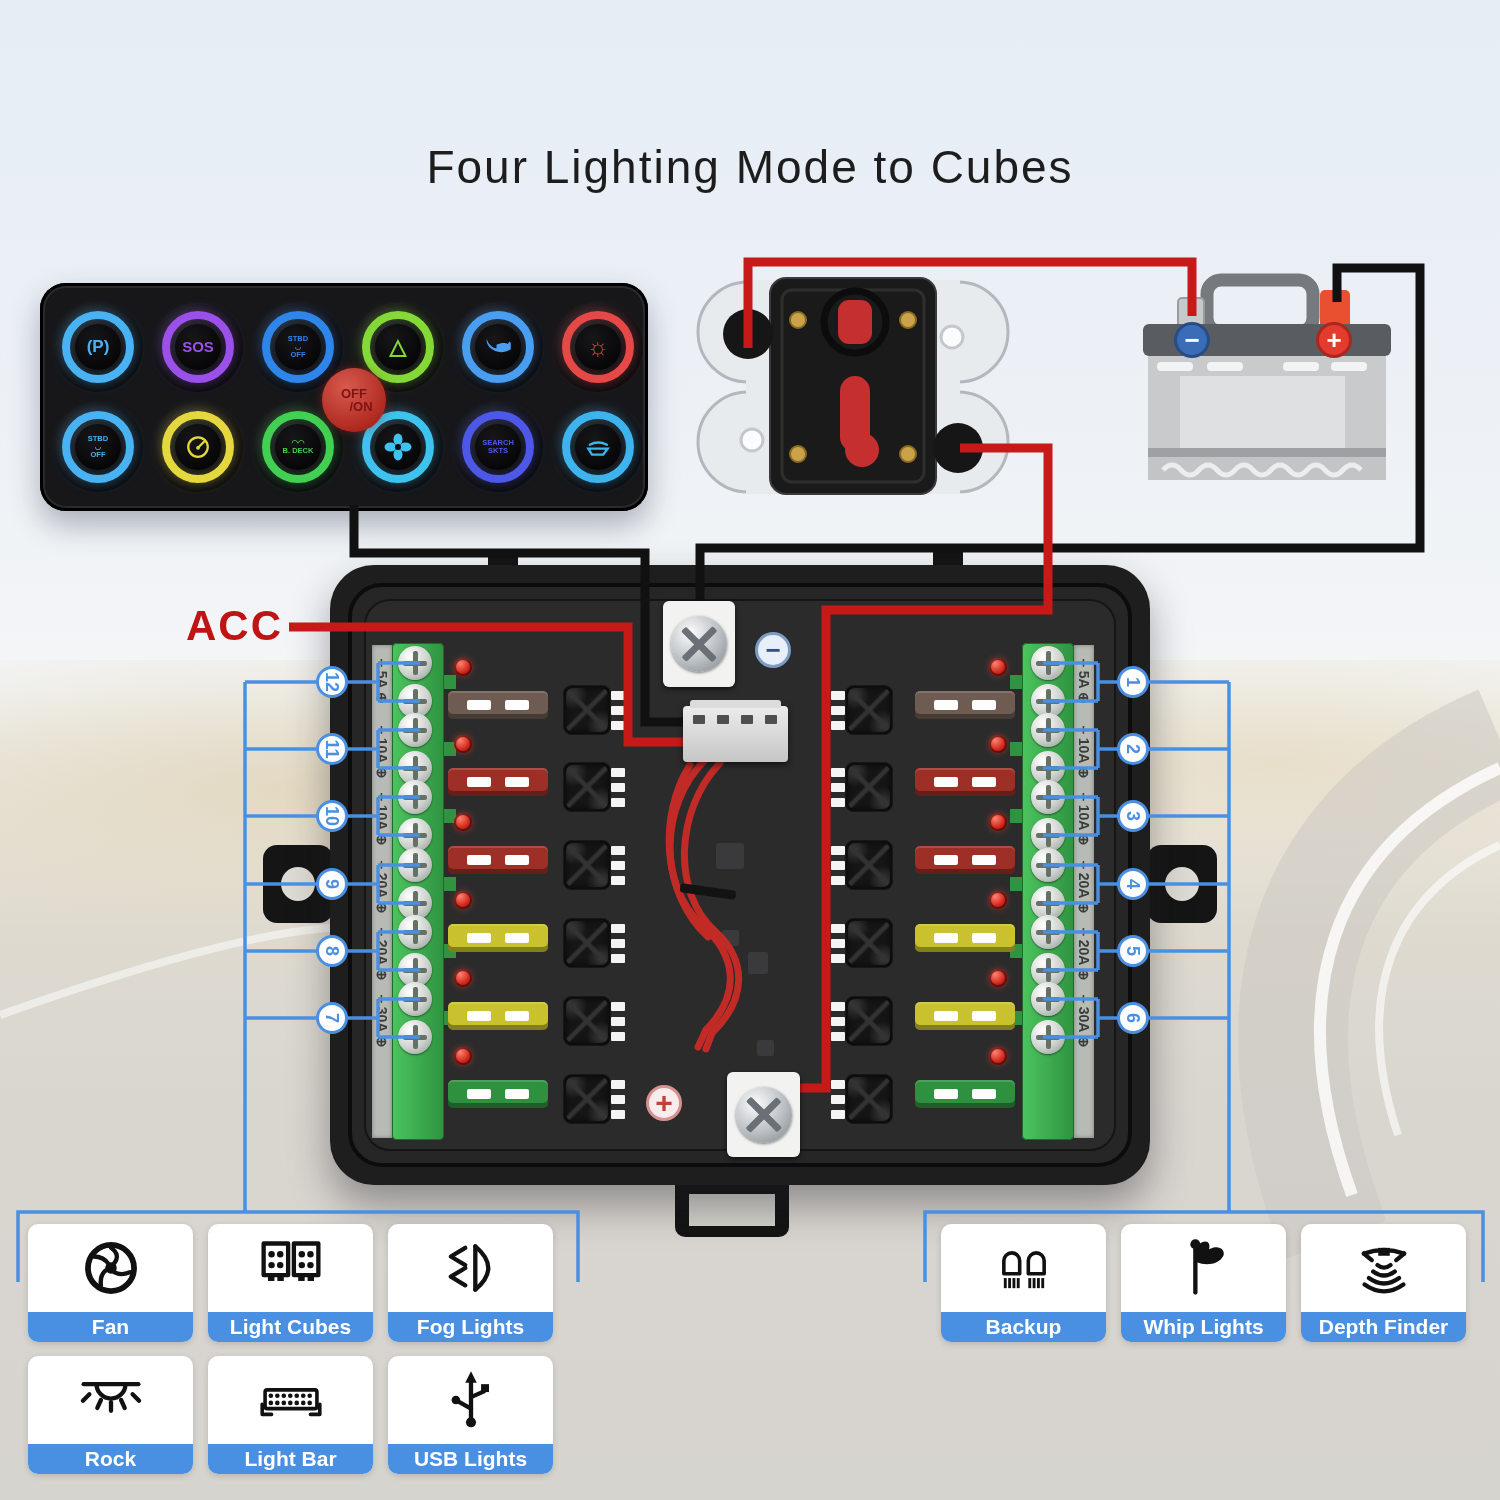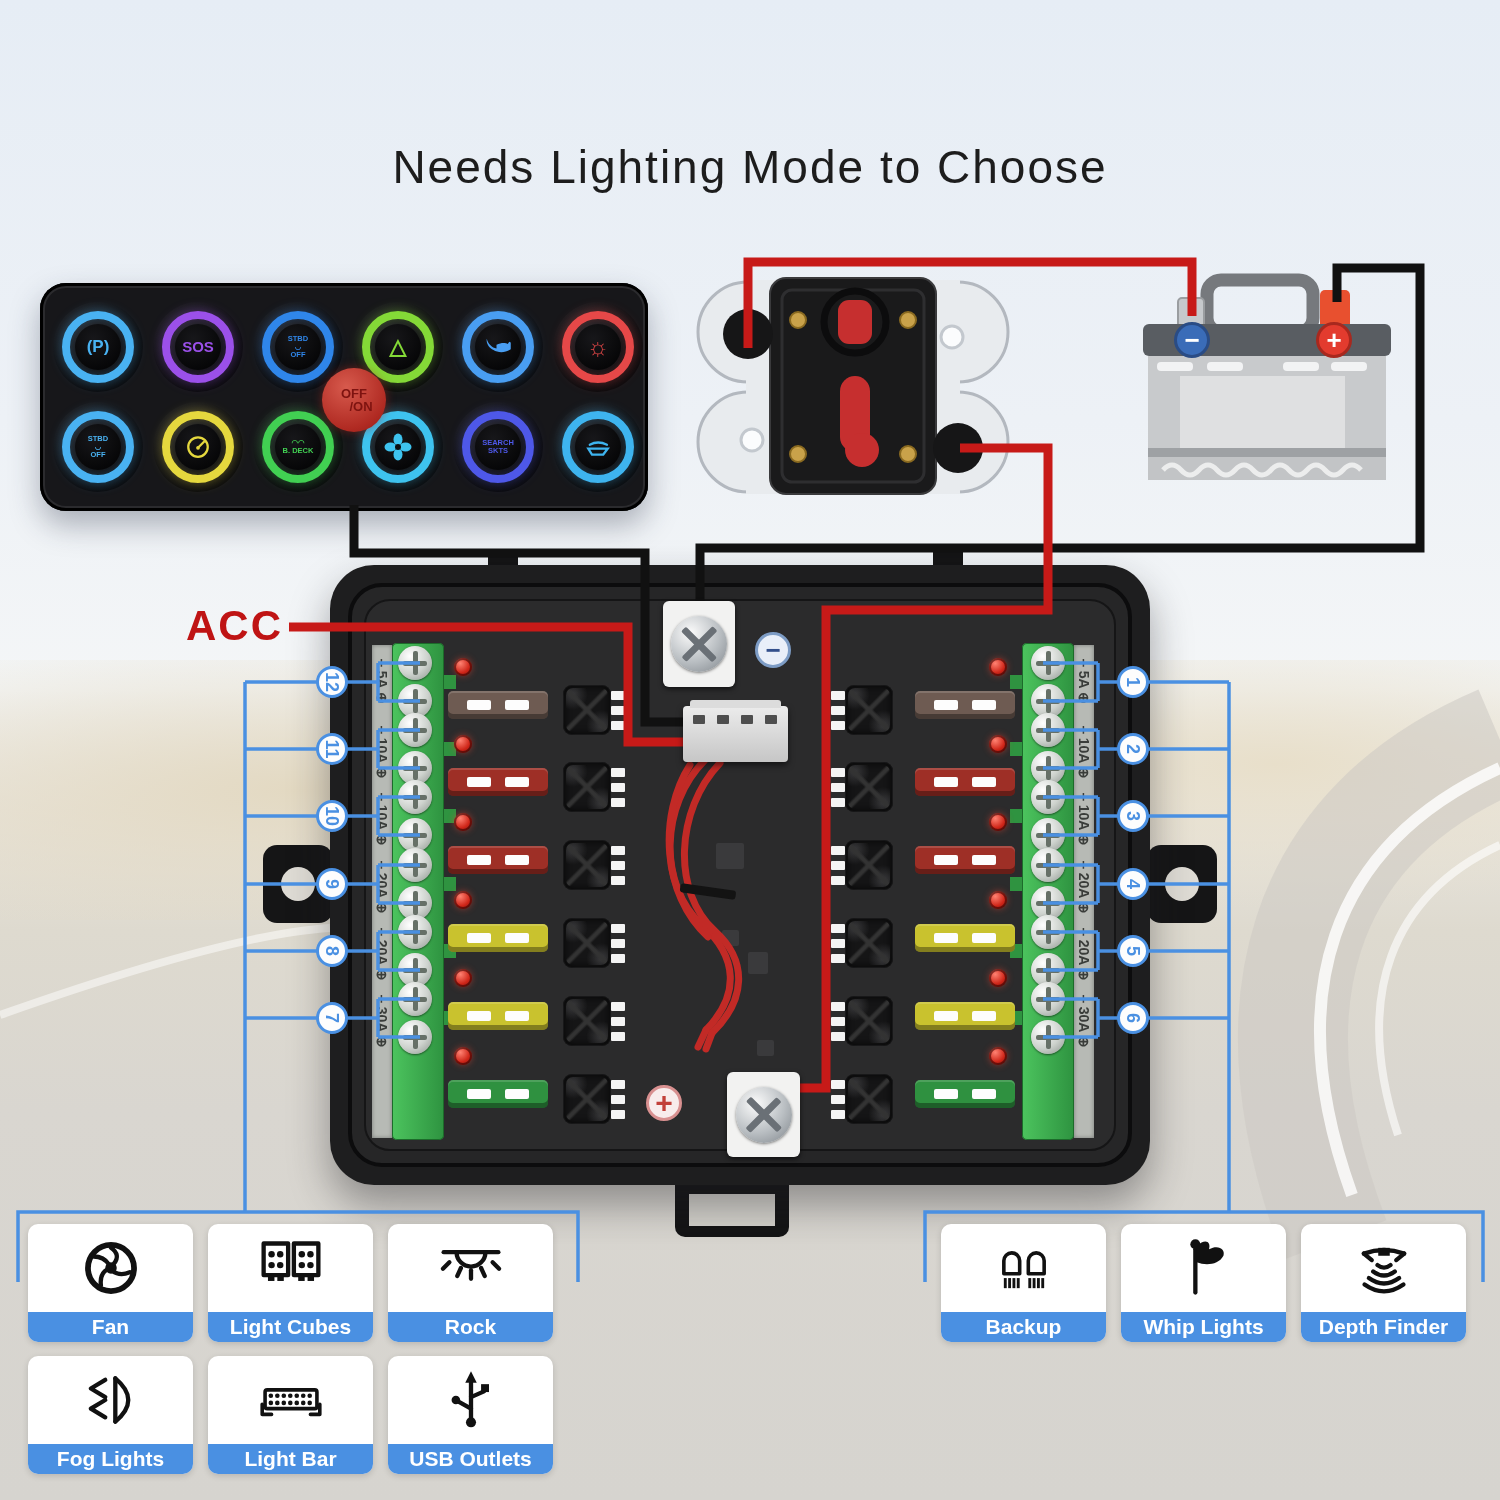--- a/index.html
+++ b/index.html
@@ -124,21 +124,21 @@
 <div id="stage">
 
   <div class="abs" id="dune"></div>
   <svg class="abs" id="bg-road" width="1500" height="1500">
     <path d="M1500,740 C1300,825 1245,1005 1335,1240" stroke="#ccc9c2" stroke-width="110" fill="none" opacity="0.55"></path>
     <path d="M1500,768 C1330,845 1280,995 1352,1195" stroke="#ffffff" stroke-width="12" fill="none" opacity="0.8"></path>
     <path d="M1500,845 C1392,895 1352,995 1398,1135" stroke="#ffffff" stroke-width="8" fill="none" opacity="0.6"></path>
     <path d="M0,1015 C150,962 262,932 330,928" stroke="#ffffff" stroke-width="8" fill="none" opacity="0.5"></path>
   </svg>
 
-  <div class="abs" id="subtitle">Needs Lighting Mode to Choose</div>
+  <div class="abs" id="subtitle">Four Lighting Mode to Cubes</div>
 
   <div class="abs" id="switch-panel"></div>
   <div class="abs" id="master-btn" style="left:322px;top:368px;">
     <span>OFF</span>
     <span class="l2">/ON</span>
   </div>
 
   <svg class="abs" id="breaker" width="320" height="250">
     <circle cx="58" cy="74" r="50" fill="#e8ebee" stroke="#b3b8bf" stroke-width="3"></circle>
     <circle cx="58" cy="184" r="50" fill="#e8ebee" stroke="#b3b8bf" stroke-width="3"></circle>
@@ -568,44 +568,44 @@
               <rect x="73" y="60" width="9" height="8"></rect>
             </g>
           </svg>
         </div>
         <div class="lbl">Light Cubes</div>
       </div>
       <div class="card">
         <div class="ico">
           <svg viewBox="0 0 100 100">
             <g stroke="#111" fill="none" stroke-linecap="round" stroke-linejoin="round" stroke-width="6">
+              <path d="M56,20 L56,80"></path>
+              <path d="M56,20 Q92,50 56,80"></path>
+              <path d="M42,22 L22,34 L42,46"></path>
+              <path d="M42,50 L22,62 L42,74"></path>
+            </g>
+          </svg>
+        </div>
+        <div class="lbl">Fog Lights</div>
+      </div>
+      <div class="card">
+        <div class="ico">
+          <svg viewBox="0 0 100 100">
+            <g stroke="#111" fill="none" stroke-linecap="round" stroke-linejoin="round" stroke-width="6">
               <line x1="12" y1="28" x2="88" y2="28"></line>
               <path d="M30,28 A20,20 0 0,0 70,28"></path>
               <line x1="20" y1="42" x2="11" y2="51"></line>
               <line x1="36" y1="50" x2="31" y2="61"></line>
               <line x1="50" y1="53" x2="50" y2="65"></line>
               <line x1="64" y1="50" x2="69" y2="61"></line>
               <line x1="80" y1="42" x2="89" y2="51"></line>
             </g>
           </svg>
         </div>
         <div class="lbl">Rock</div>
-      </div>
-      <div class="card">
-        <div class="ico">
-          <svg viewBox="0 0 100 100">
-            <g stroke="#111" fill="none" stroke-linecap="round" stroke-linejoin="round" stroke-width="6">
-              <path d="M56,20 L56,80"></path>
-              <path d="M56,20 Q92,50 56,80"></path>
-              <path d="M42,22 L22,34 L42,46"></path>
-              <path d="M42,50 L22,62 L42,74"></path>
-            </g>
-          </svg>
-        </div>
-        <div class="lbl">Fog Lights</div>
       </div>
       <div class="card">
         <div class="ico">
           <svg viewBox="0 0 100 100">
             <g stroke="#111" fill="none" stroke-linecap="round" stroke-linejoin="round" stroke-width="5">
               <rect x="14" y="36" width="72" height="26" rx="3"></rect>
               <path d="M10,56 L10,70 L23,70"></path>
               <path d="M90,56 L90,70 L77,70"></path>
             </g>
             <g fill="#111">
@@ -637,21 +637,21 @@
               <path d="M50,46 L68,38"></path>
             </g>
             <g fill="#111">
               <path d="M50,10 L42,26 L58,26 Z"></path>
               <circle cx="29" cy="50" r="6"></circle>
               <rect x="64" y="28" width="11" height="11"></rect>
               <circle cx="50" cy="81" r="7"></circle>
             </g>
           </svg>
         </div>
-        <div class="lbl">USB Outlets</div>
+        <div class="lbl">USB Lights</div>
       </div>
     </div>
   <div class="abs legend" id="legend-right">
       <div class="card">
         <div class="ico">
           <svg viewBox="0 0 100 100">
             <g stroke="#111" fill="none" stroke-linecap="round" stroke-linejoin="round" stroke-width="5">
               <path d="M22,58 L22,40 A11,11 0 0,1 44,40 L44,58 Z"></path>
               <path d="M56,58 L56,40 A11,11 0 0,1 78,40 L78,58 Z"></path>
             </g>

